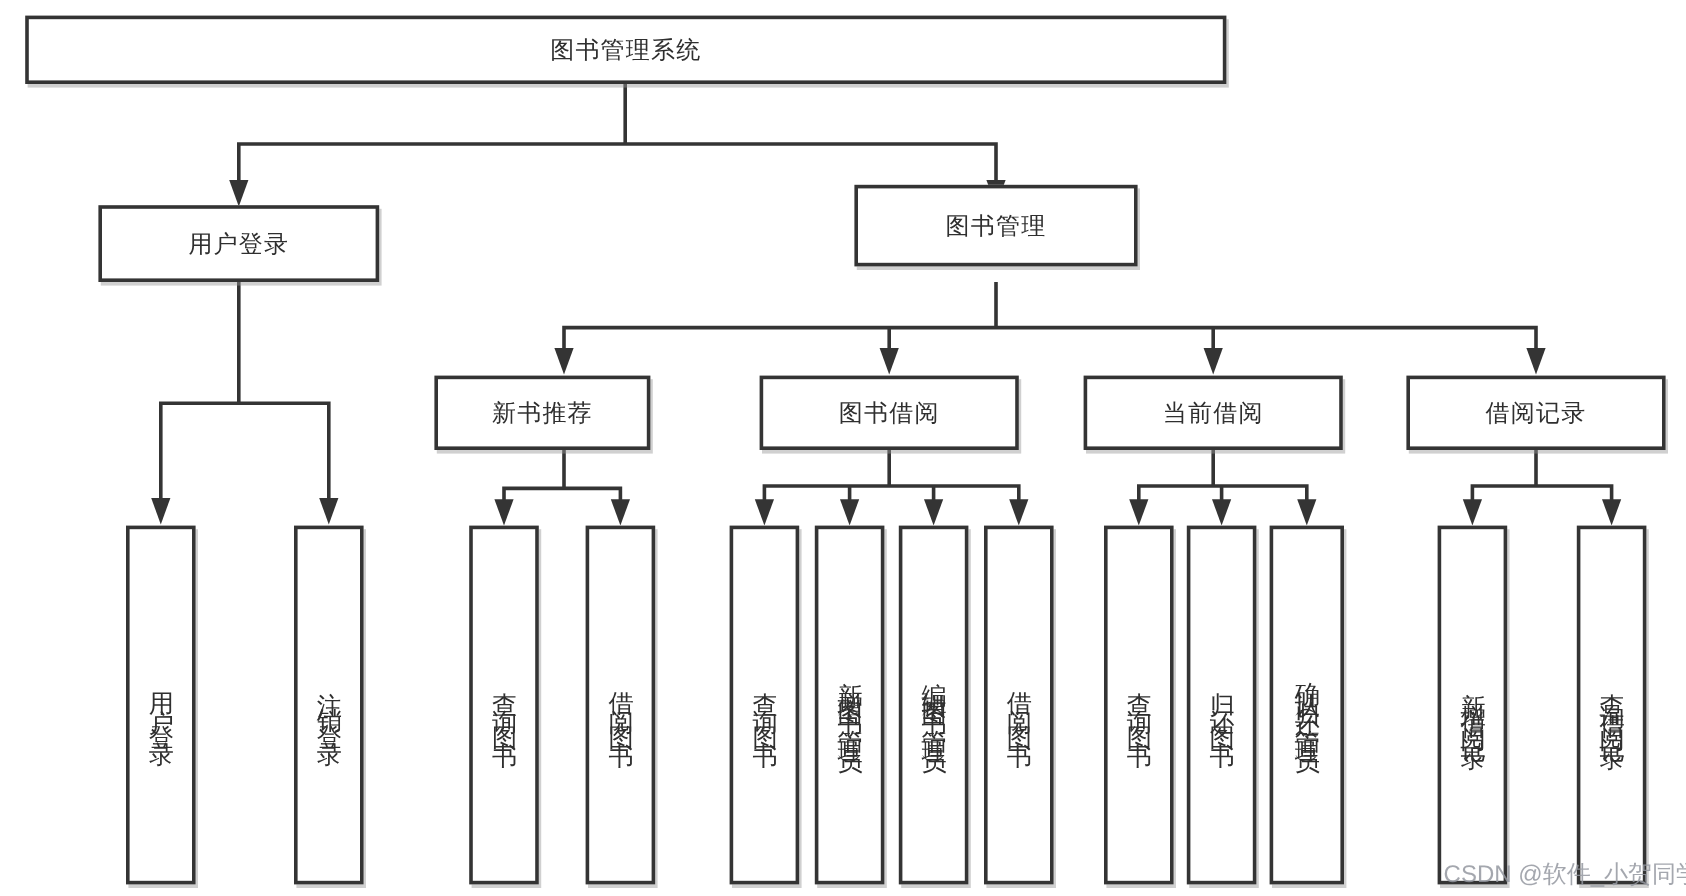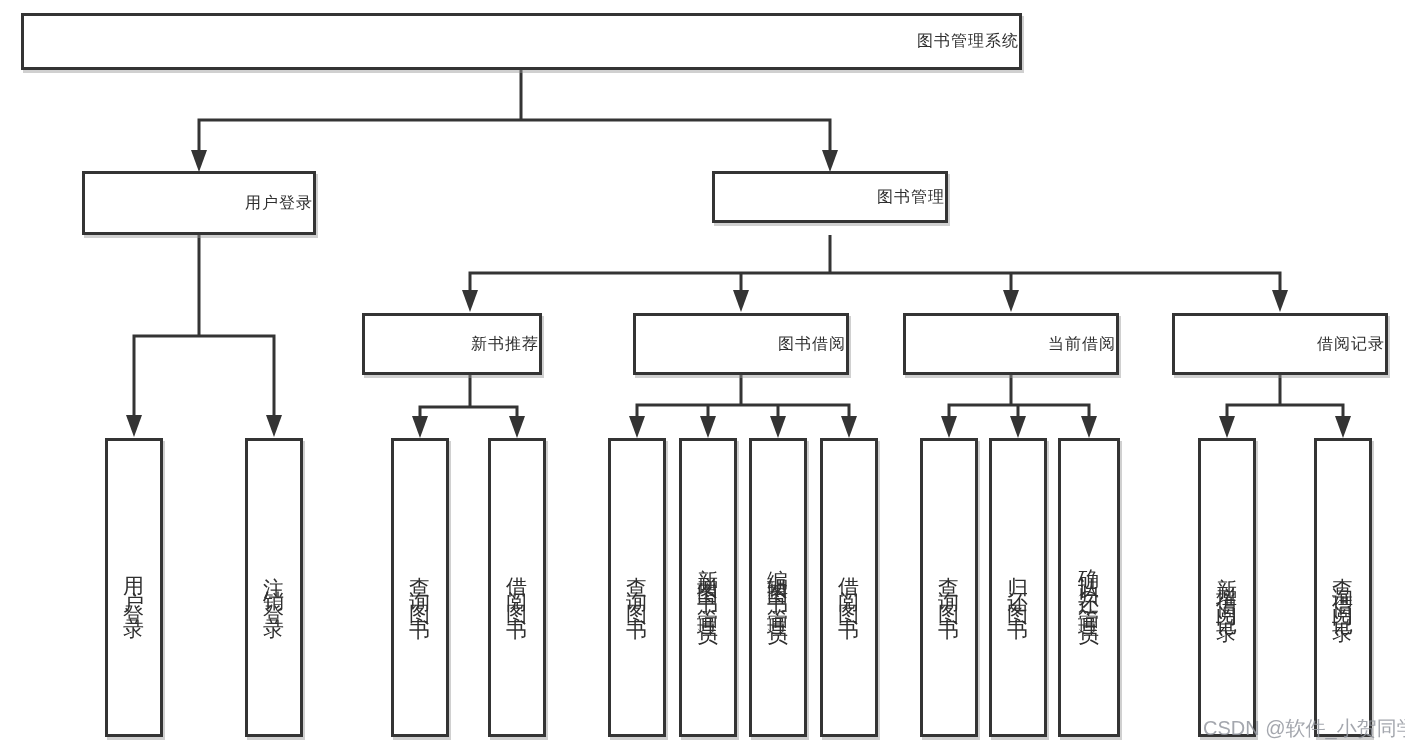--- a/index.html
+++ b/index.html
@@ -7,21 +7,21 @@
     position:relative;width:1405px;height:747px;background:#ffffff;
     font-family:"Liberation Sans","DejaVu Sans",sans-serif;color:#2f2f2f;overflow:hidden;
   }
   .connectors{position:absolute;left:0;top:0;z-index:0;}
   .node{
     position:absolute;background:#ffffff;border:3px solid #343434;
     box-sizing:border-box;z-index:1;
     box-shadow:2px 3px 0 rgba(150,150,150,0.45);
     display:flex;align-items:center;justify-content:center;
   }
-  .hbox{font-size:16px;letter-spacing:1px;justify-content:flex-end;}
+  .hbox{font-size:20px;letter-spacing:1px;}
   .vbox span{
     writing-mode:vertical-rl;text-orientation:mixed;
     font-size:21px;line-height:1;display:block;
   }
   .sp-short span{letter-spacing:14px;}
   .sp-mid   span{letter-spacing:9px;}
   .sp-long  span{letter-spacing:8px;}
   .watermark{
     position:absolute;z-index:3;font-size:20px;
     color:rgba(148,152,160,0.85);white-space:nowrap;
@@ -72,21 +72,21 @@
     </g>
   </svg>
 
   <div class="node hbox" style="left:21px;top:13px;width:1001px;height:57px;">
     <span>图书管理系统</span>
   </div>
 
   <div class="node hbox" style="left:82px;top:171px;width:234px;height:64px;">
     <span>用户登录</span>
   </div>
-  <div class="node hbox" style="left:712px;top:171px;width:236px;height:52px;">
+  <div class="node hbox" style="left:712px;top:154px;width:236px;height:68px;">
     <span>图书管理</span>
   </div>
 
   <div class="node hbox" style="left:362px;top:313px;width:180px;height:62px;">
     <span>新书推荐</span>
   </div>
   <div class="node hbox" style="left:903px;top:313px;width:216px;height:62px;">
     <span>当前借阅</span>
   </div>
   <div class="node hbox" style="left:633px;top:313px;width:216px;height:62px;">

